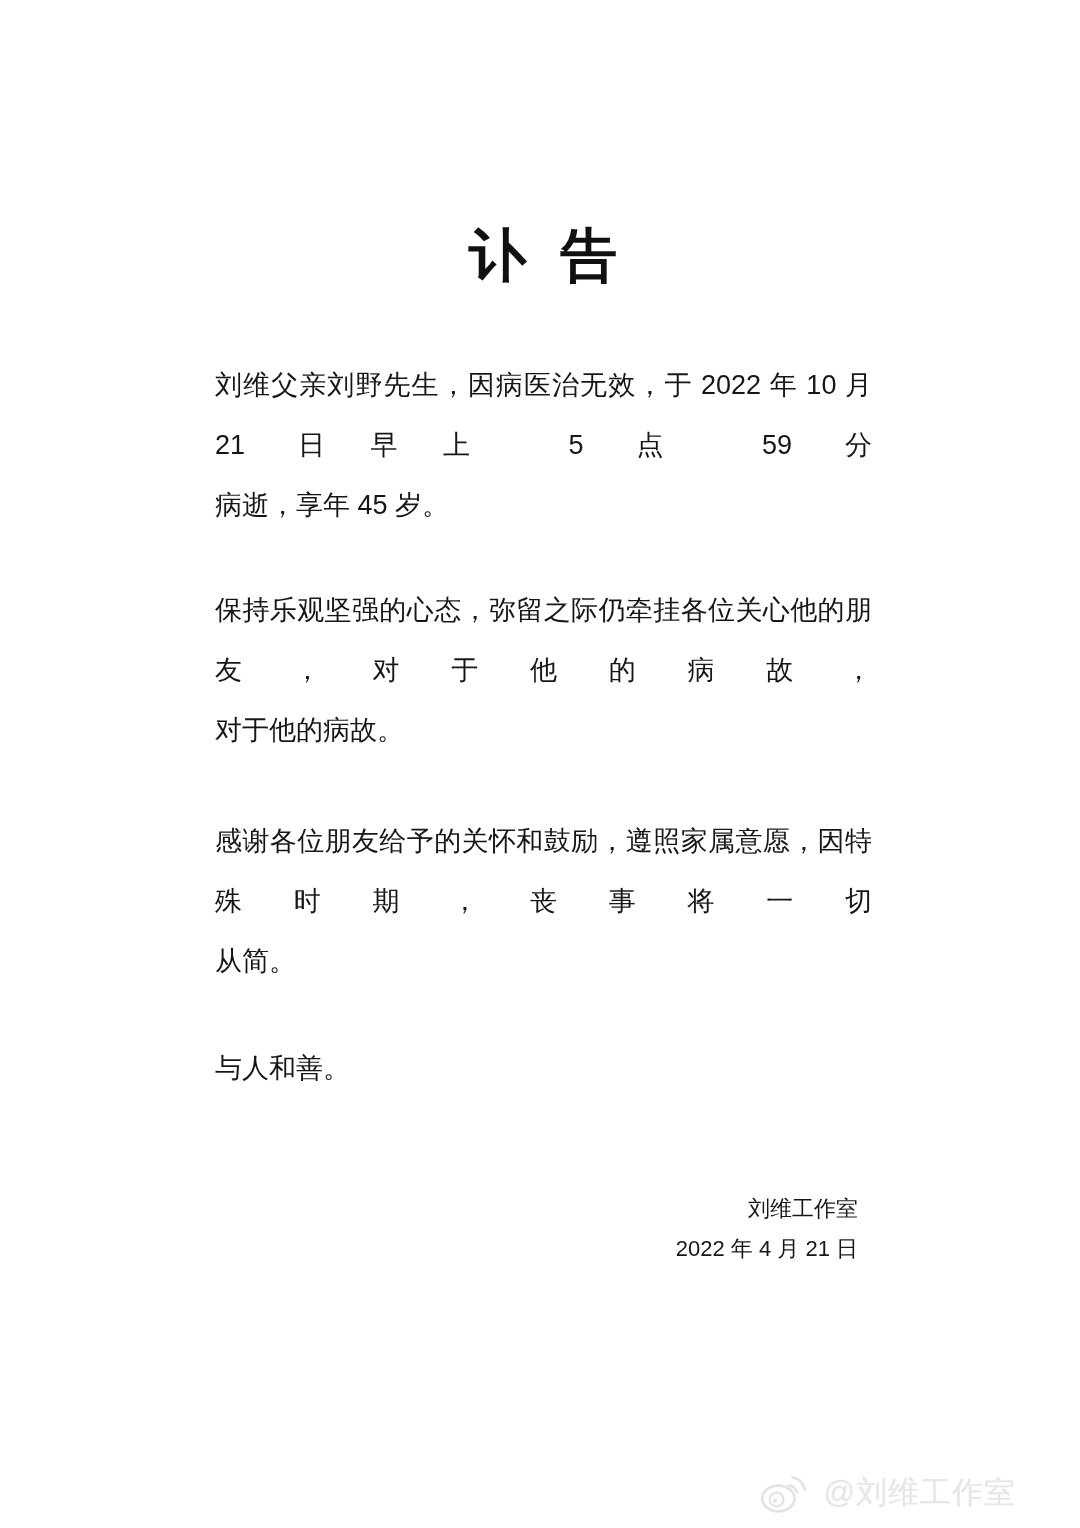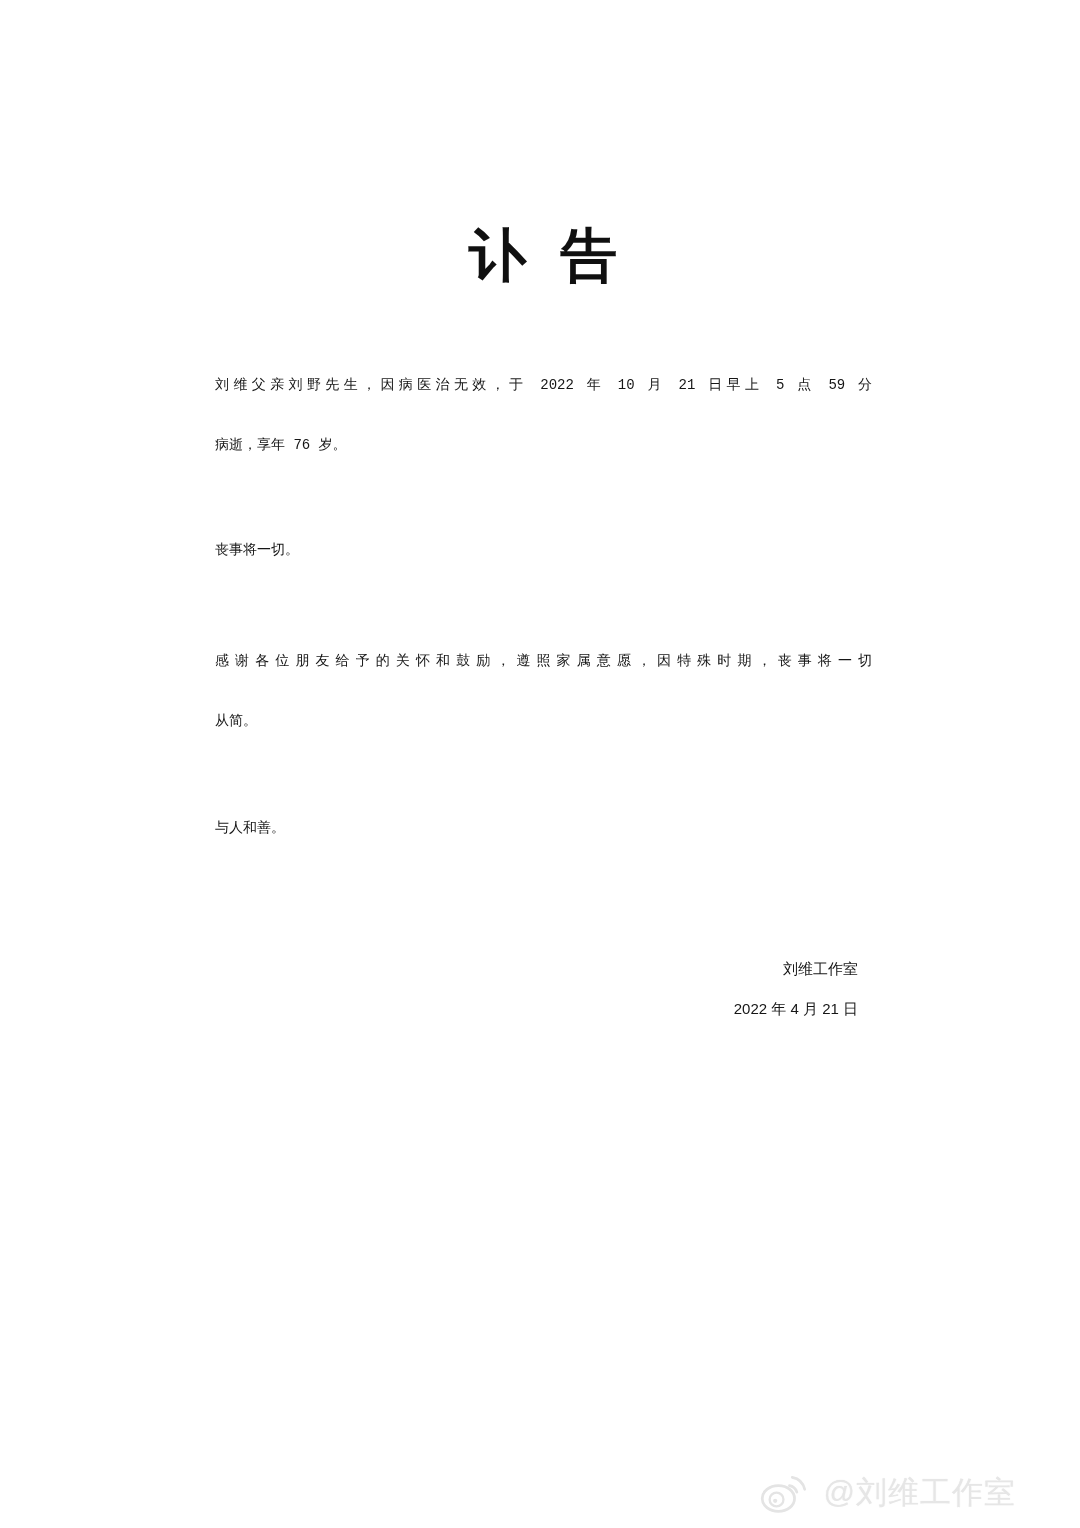--- a/index.html
+++ b/index.html
@@ -24,36 +24,35 @@
     color: #101010;
     white-space: pre;
     letter-spacing: 1px;
   }
   .body-text { margin-top: 70px; }
   .para { margin: 0; }
   .para + .para { margin-top: 45px; }
   .para.p3 { margin-top: 51px; }
   .para.p4 { margin-top: 47px; }
   .line {
-    font-size: 14px;
+    font-size: 27px;
     line-height: 60px;
     color: #161616;
     text-align: justify;
-    font-family: Liberation Mono, monospace;
   }
   .line.fill {
     text-align-last: justify;
   }
   .signature-block {
     margin-top: 91px;
     text-align: right;
     padding-right: 14px;
   }
   .signature-block div {
-    font-size: 15px;
+    font-size: 22px;
     line-height: 40px;
     color: #161616;
   }
   .watermark {
     position: absolute;
     right: 8px;
     bottom: 12px;
     display: flex;
     align-items: center;
     gap: 17px;
@@ -72,24 +71,25 @@
 </head>
 <body>
 
 <div class="page">
 
   <h1 class="title">讣  告</h1>
 
   <div class="body-text">
     <div class="para p1">
       <div class="line fill">刘维父亲刘野先生，因病医治无效，于 2022 年 10 月 21 日早上 5 点 59 分</div>
-      <div class="line">病逝，享年 76 岁。</div>
+      <div class="line">病逝，享年 45 岁。</div>
     </div>
     <div class="para p2">
-      <div class="line">丧事将一切。</div>
+      <div class="line fill">保持乐观坚强的心态，弥留之际仍牵挂各位关心他的朋友，对于他的病故，</div>
+      <div class="line">对于他的病故。</div>
     </div>
     <div class="para p3">
       <div class="line fill">感谢各位朋友给予的关怀和鼓励，遵照家属意愿，因特殊时期，丧事将一切</div>
       <div class="line">从简。</div>
     </div>
     <div class="para p4">
       <div class="line">与人和善。</div>
     </div>
   </div>
 

